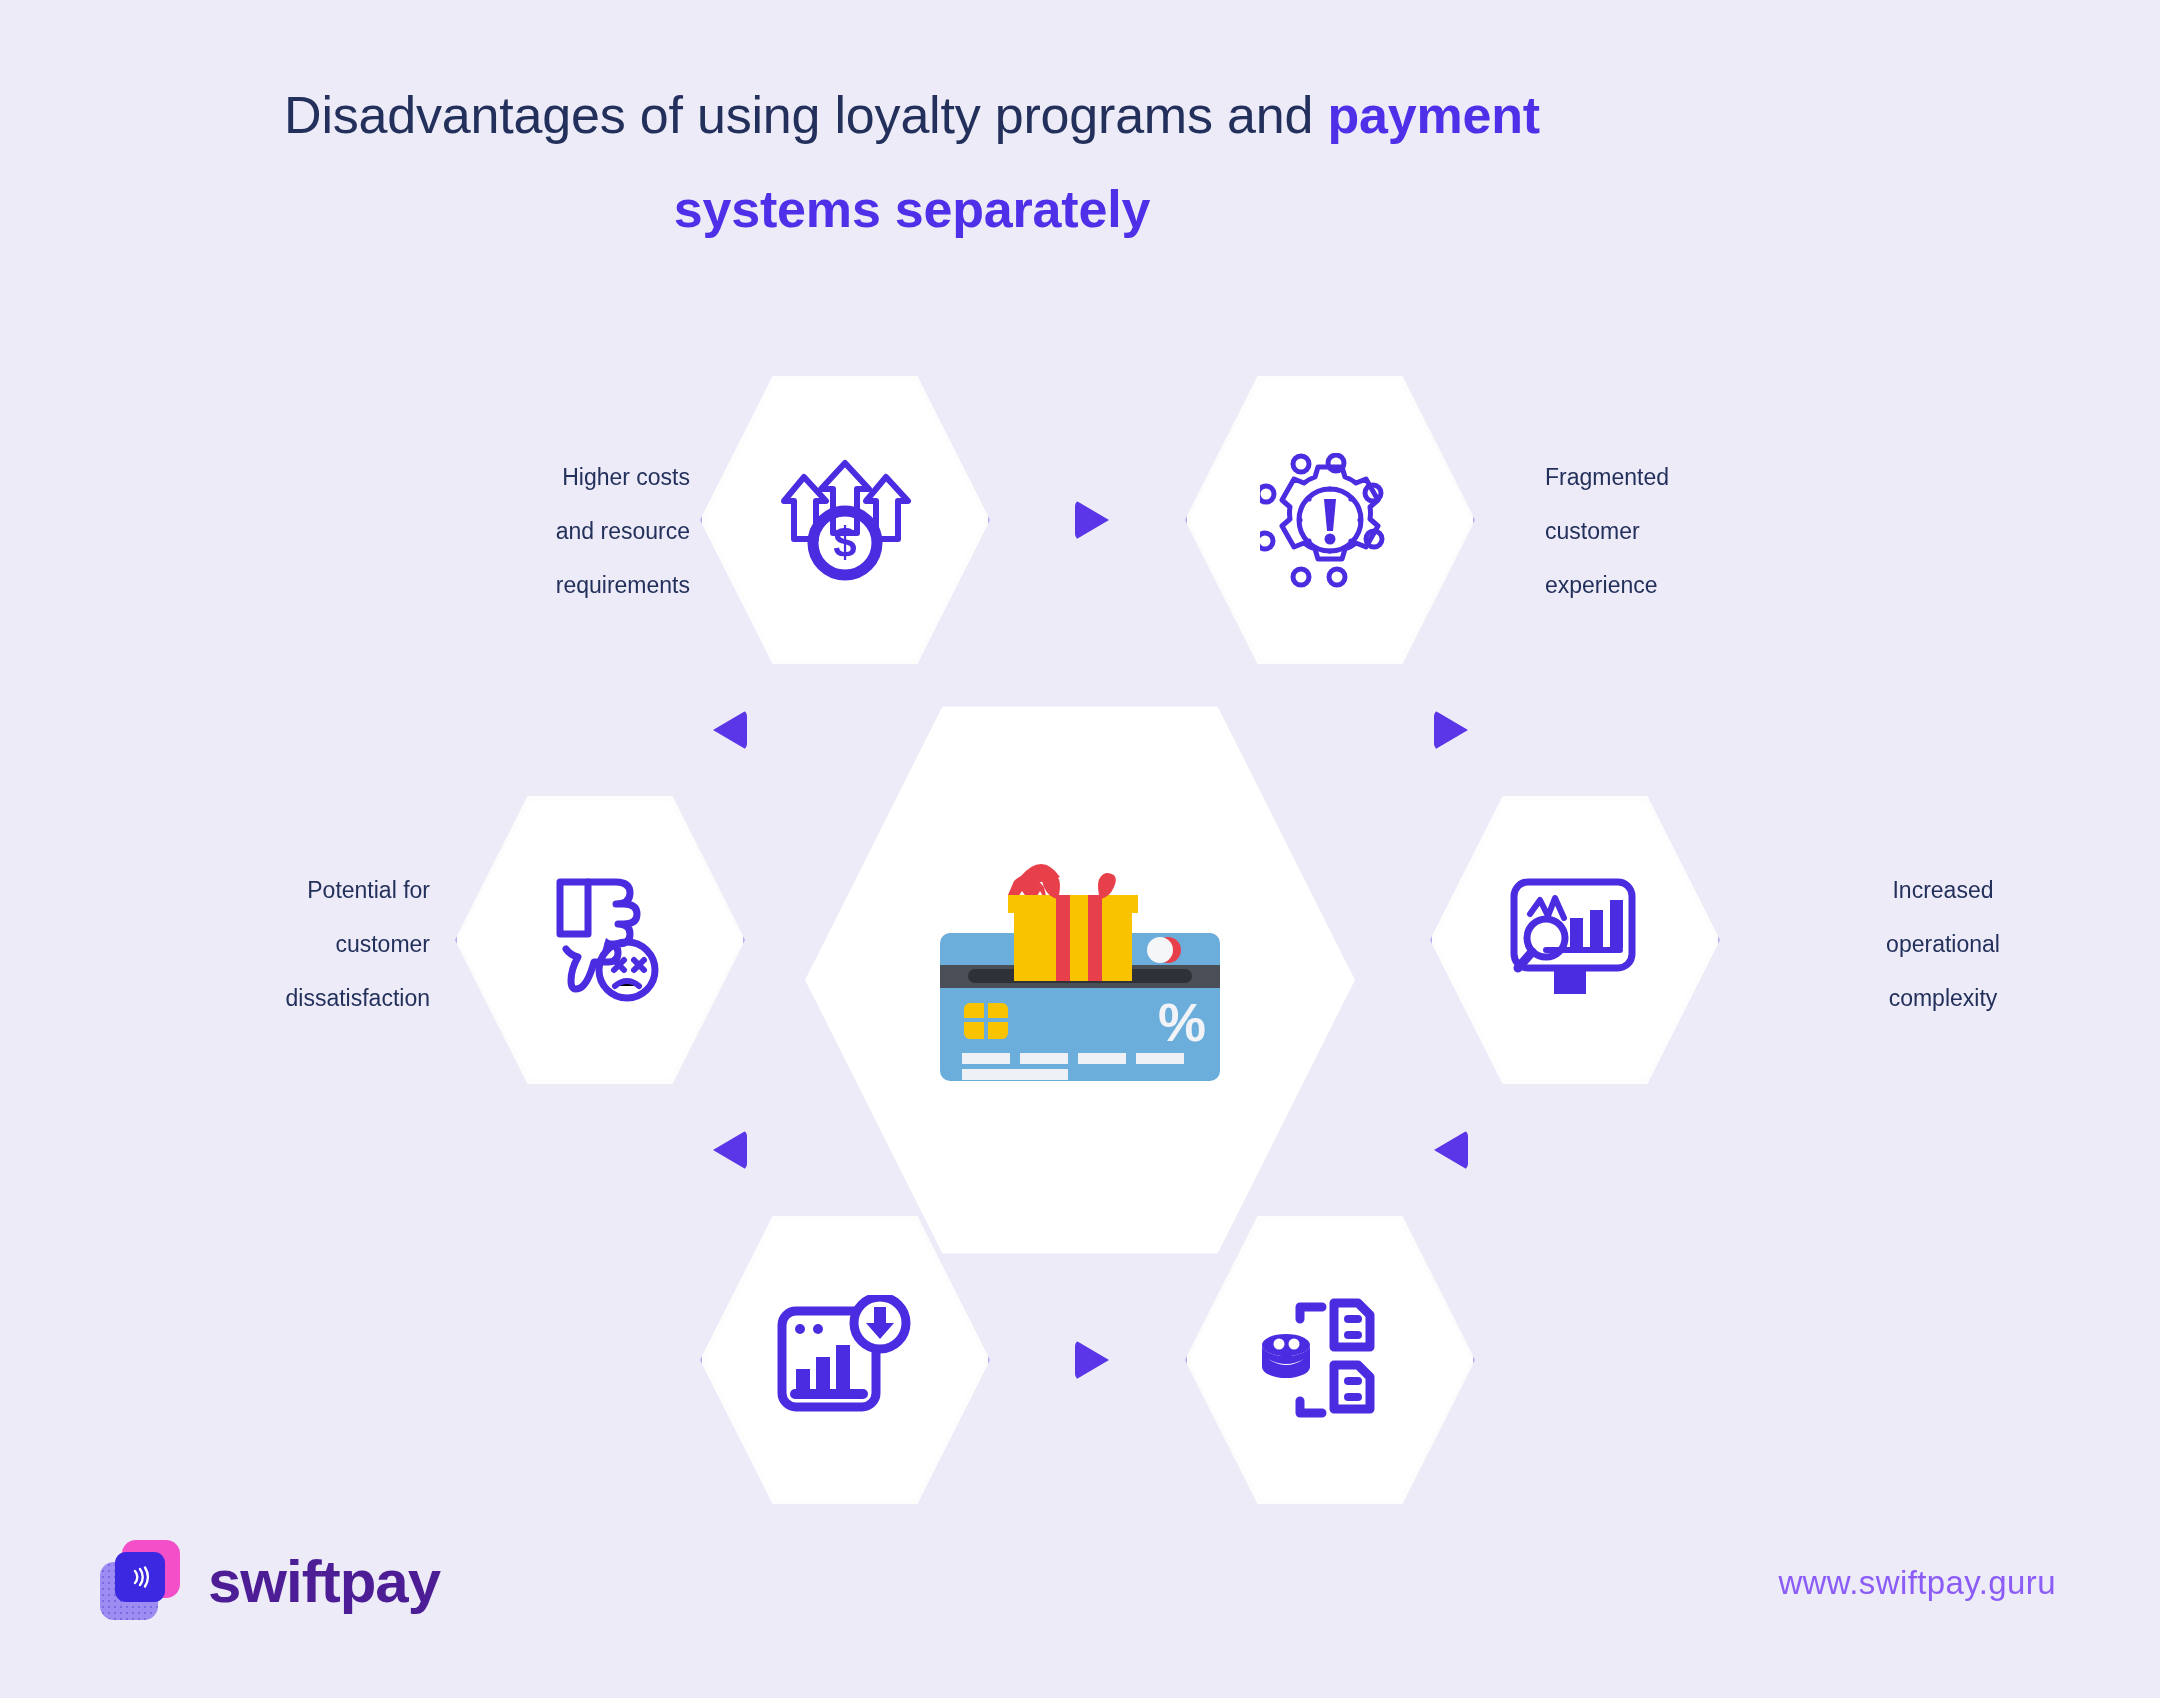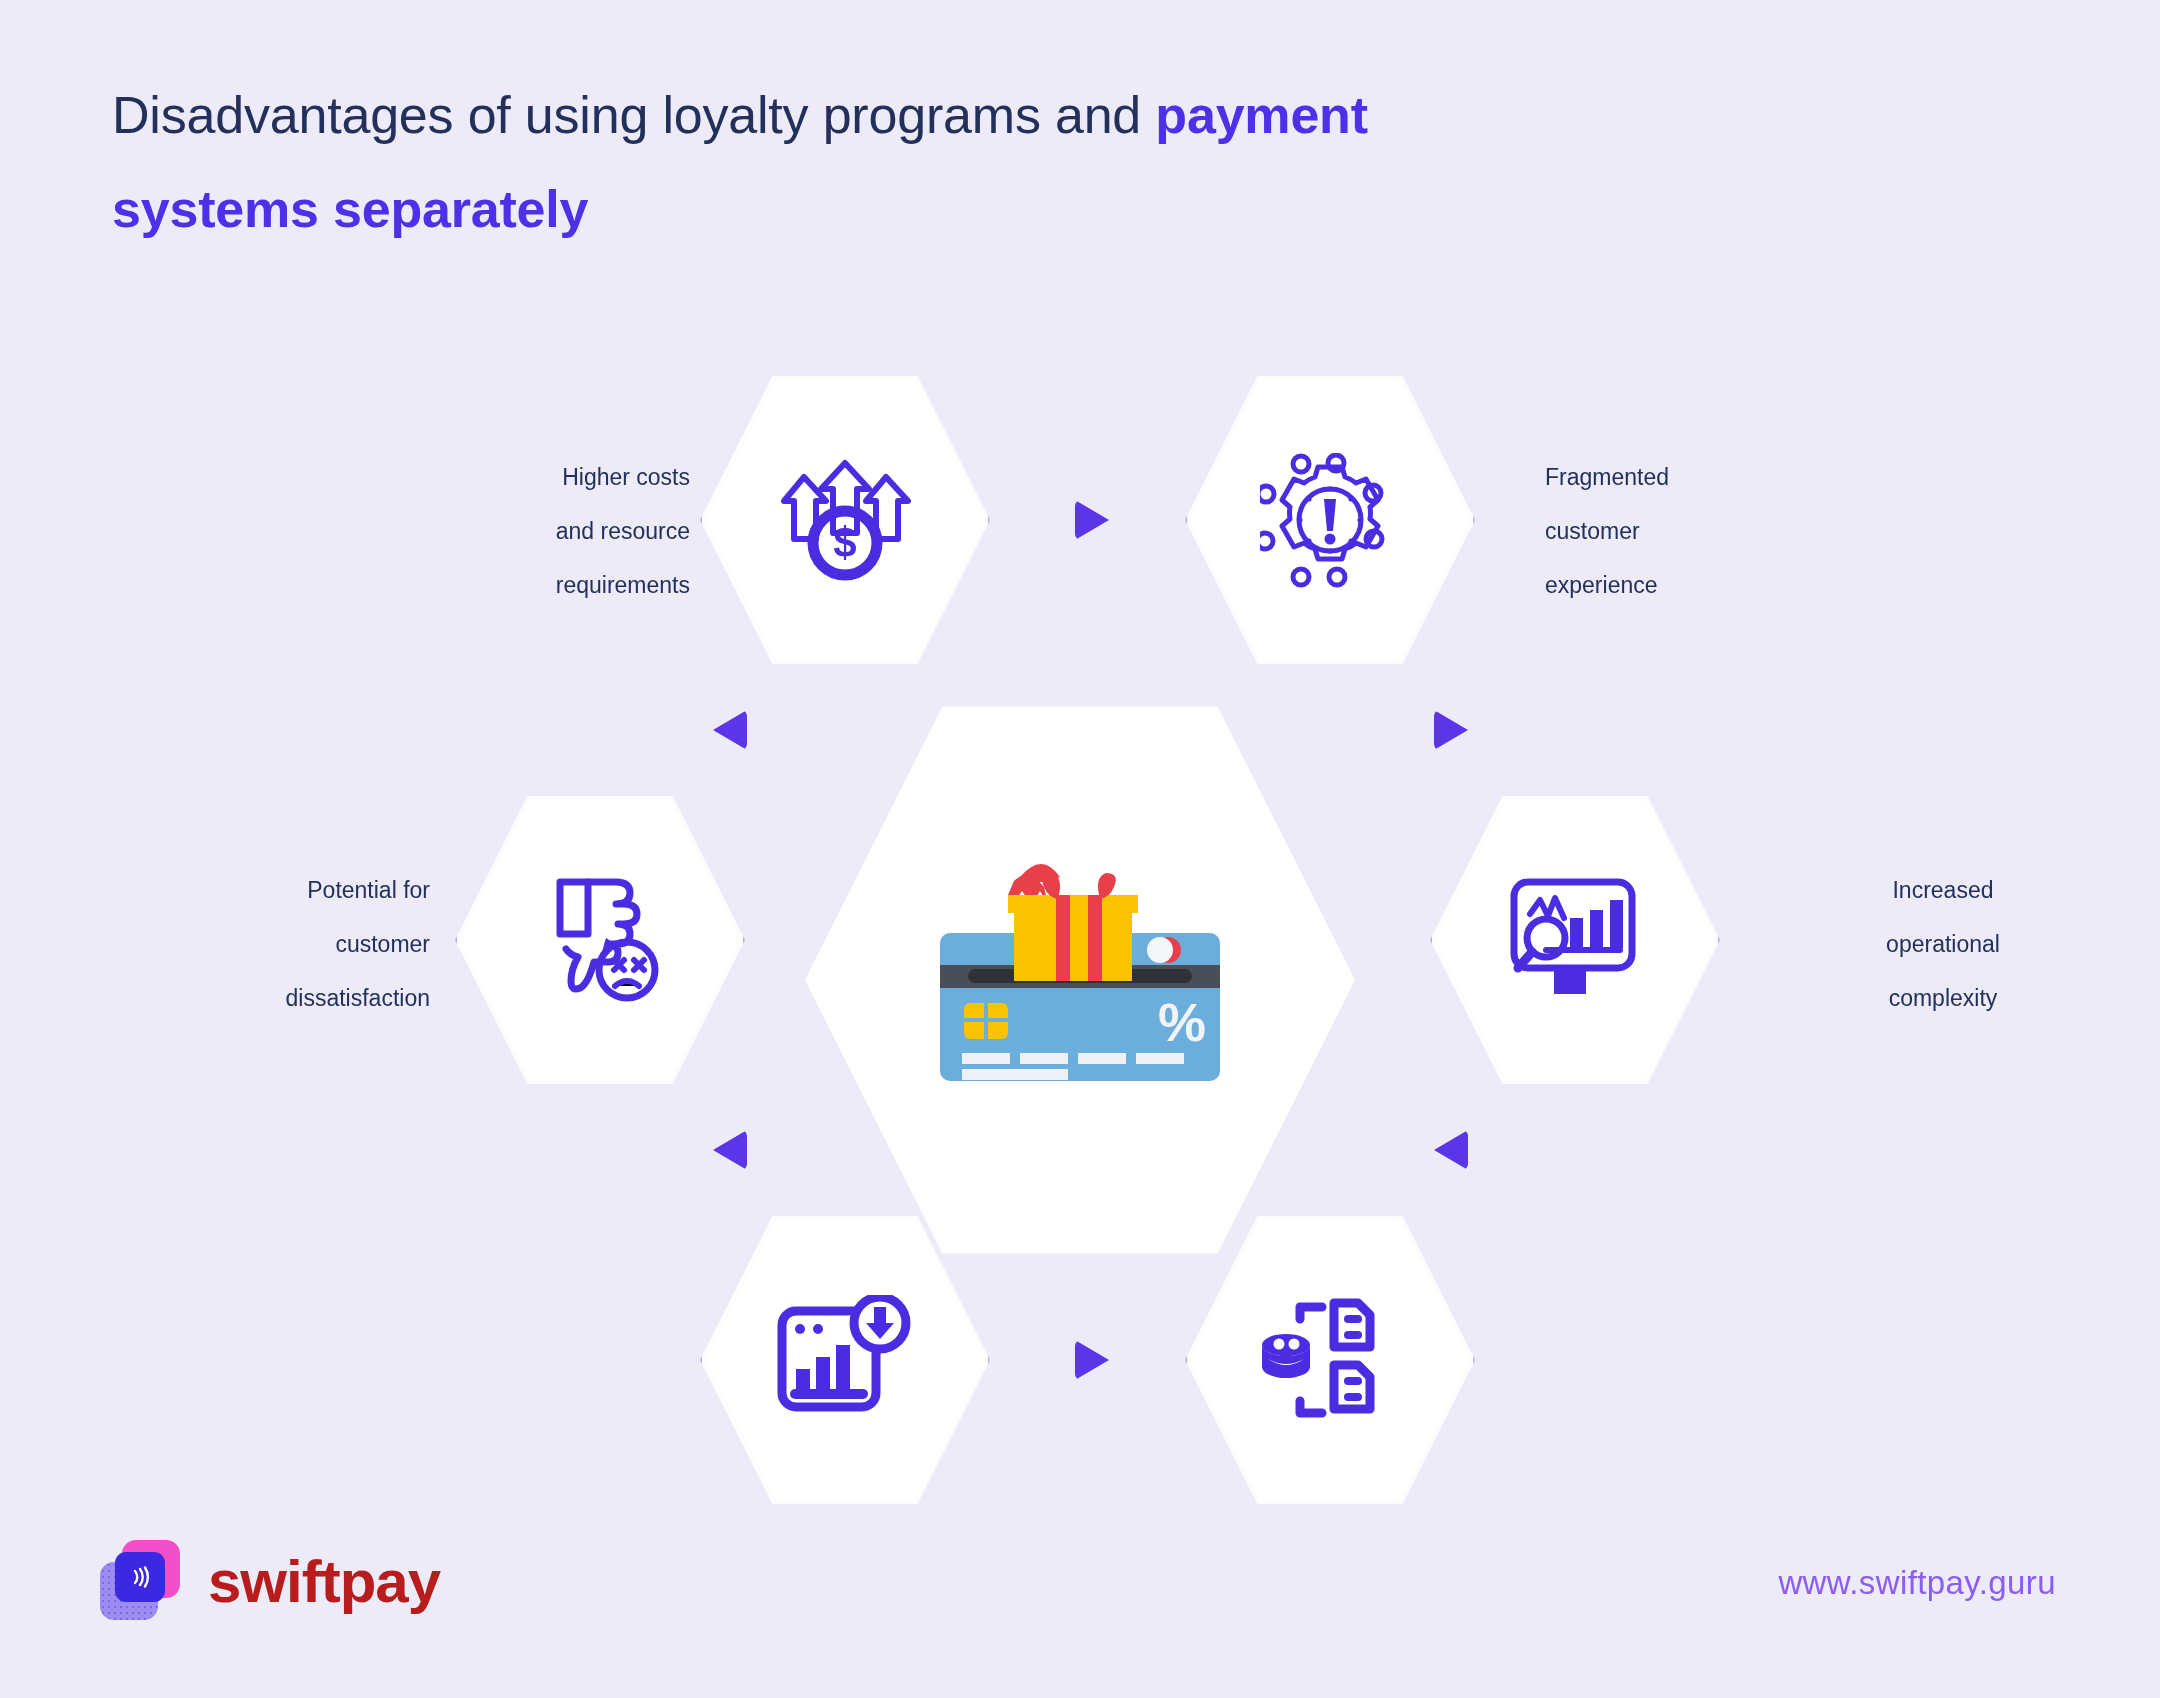--- a/index.html
+++ b/index.html
@@ -8,21 +8,21 @@
     background:#ECEBF7;
     font-family:"Liberation Sans", sans-serif;
     overflow:hidden;
   }
   .page { position:relative; width:2160px; height:1698px; background:#ECEBF7; }
 
   
   .title {
     position:absolute; left:112px; top:68px; width:1600px;
     font-size:52px; line-height:94px; letter-spacing:-0.2px;
-    color:#23305B; font-weight:400;
+    color:#23305B; font-weight:400;text-align:center;
   }
   .title .accent { color:#4F2FE8; font-weight:700; }
 
   
   .diagram { position:absolute; left:0; top:330px; width:2160px; height:1140px; }
 
   .hex {
     position:absolute;
     display:flex; align-items:center; justify-content:center;
   }
@@ -91,21 +91,21 @@
     position:absolute; left:0; top:22px; width:58px; height:58px;
     background:#9D8CF2; border-radius:14px;
     background-image:radial-gradient(#7d6ae0 1.1px, transparent 1.2px);
     background-size:6px 6px;
   }
   .logo-blue {
     position:absolute; left:15px; top:12px; width:50px; height:50px;
     background:#3B28E0; border-radius:11px;
     display:flex; align-items:center; justify-content:center;
   }
-  .brand-name { font-size:60px; font-weight:700; color:#b91c1c; letter-spacing:-1px; }
+  .brand-name { font-size:60px; font-weight:700; color:#4c1d95; letter-spacing:-1px; }
   .site-url {
     position:absolute; right:104px; top:44px;
     font-size:33px; color:#8b5cf6; letter-spacing:0.4px;margin-left:38px;
   }
 </style>
 </head>
 <body>
 
 <div class="page">
 

